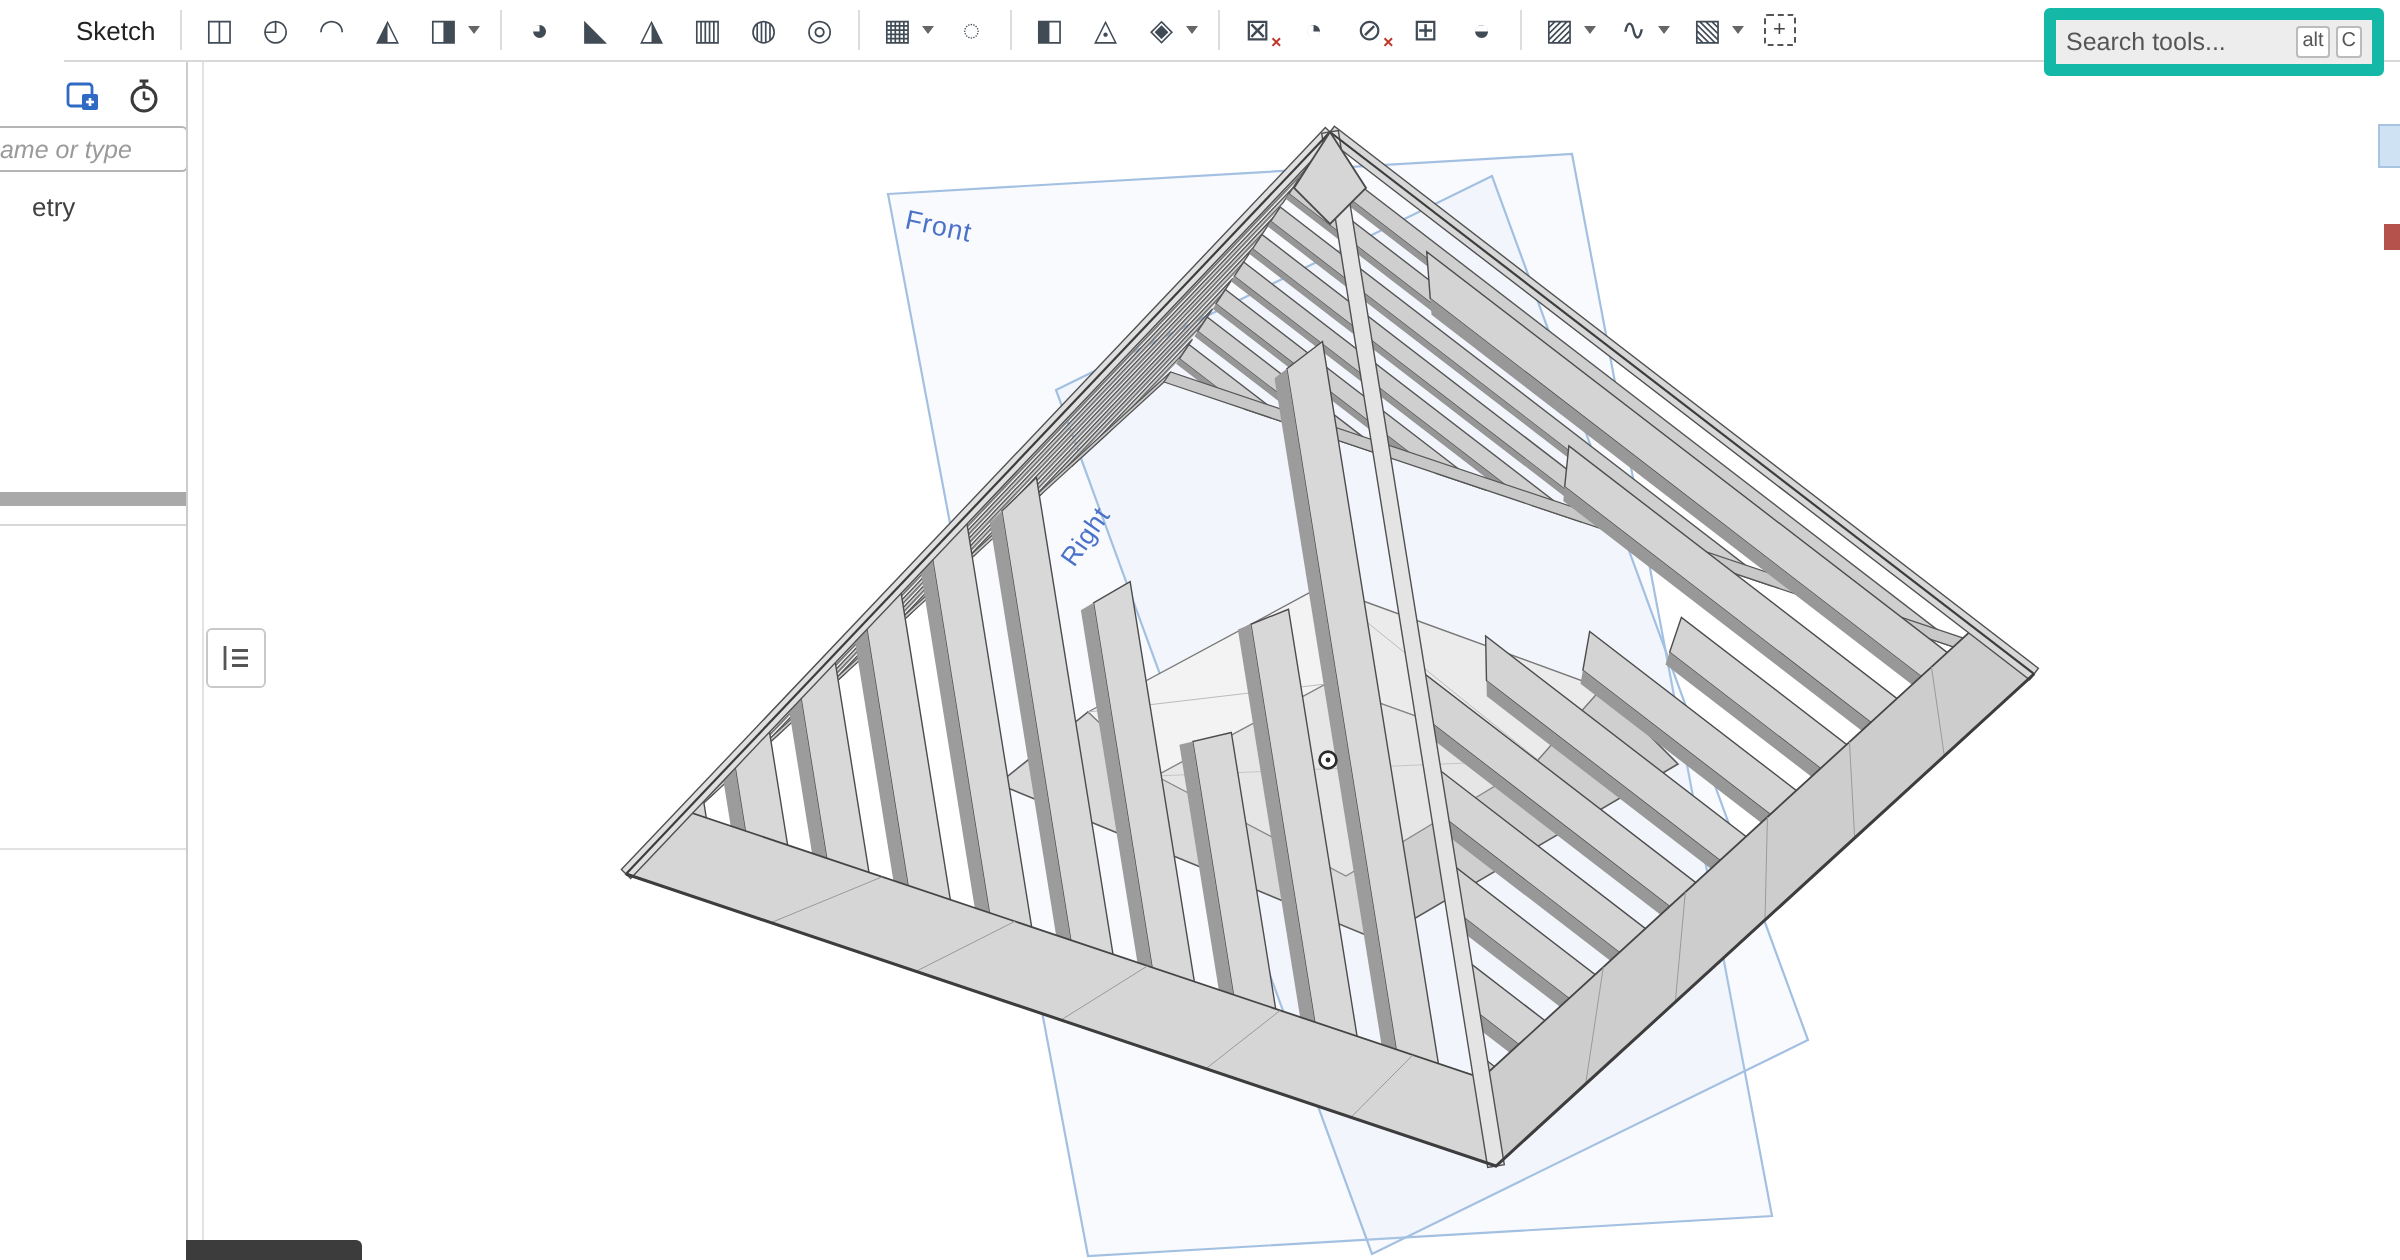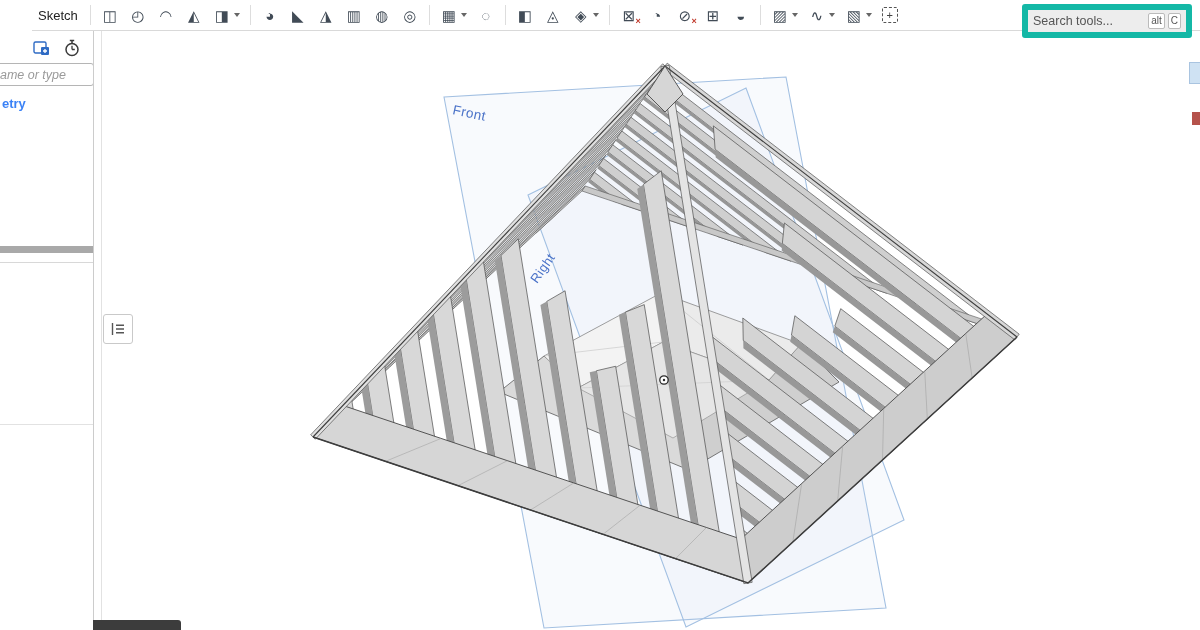--- a/index.html
+++ b/index.html
@@ -29,21 +29,21 @@
 
   
   .left-panel{position:absolute;top:30px;left:0;width:93px;bottom:0;background:#fff;
               border-right:1px solid #ccc;z-index:20;overflow:hidden;}
   .panel-icons{position:absolute;top:8px;left:32px;display:flex;gap:10px;}
   .panel-icon{width:20px;height:20px;display:flex;align-items:center;justify-content:center;cursor:pointer;}
   .panel-search{position:absolute;top:33px;left:-14px;width:108px;height:23px;border:1px solid #b5b5b5;
                 border-radius:3px;font-size:12.5px;color:#555;padding:0 6px;box-sizing:border-box;outline:none;
                 font-family:"Liberation Sans",sans-serif;}
   .panel-search::placeholder{font-style:italic;color:#9a9a9a;}
-  .tree-label{position:absolute;top:66px;left:2px;font-size:13px;color:#3b82f6;font-weight:bold;}
+  .tree-label{position:absolute;top:66px;left:16px;font-size:13px;color:#404040;}
   .panel-scrollbar{position:absolute;top:216px;left:0;width:93px;height:7px;background:#a9a9a9;cursor:pointer;}
   .panel-line{position:absolute;top:232px;left:0;width:93px;height:1px;background:#d8d8d8;}
   .panel-divider{position:absolute;top:394px;left:0;width:93px;height:1px;background:#e2e2e2;}
 
   
   .viewport{position:absolute;top:30px;left:101px;right:0;bottom:0;background:#fff;
             border-left:1px solid #e2e2e2;z-index:1;}
   .flyout-btn{position:absolute;left:103px;top:314px;width:28px;height:28px;background:#fff;
               border:1px solid #c9c9c9;border-radius:3px;display:flex;align-items:center;
               justify-content:center;cursor:pointer;z-index:25;}

